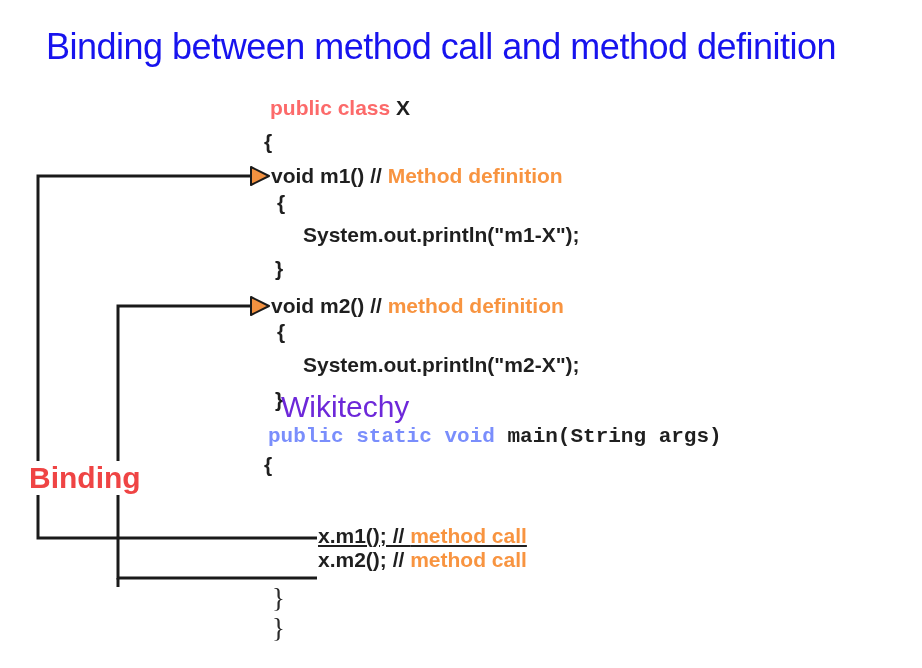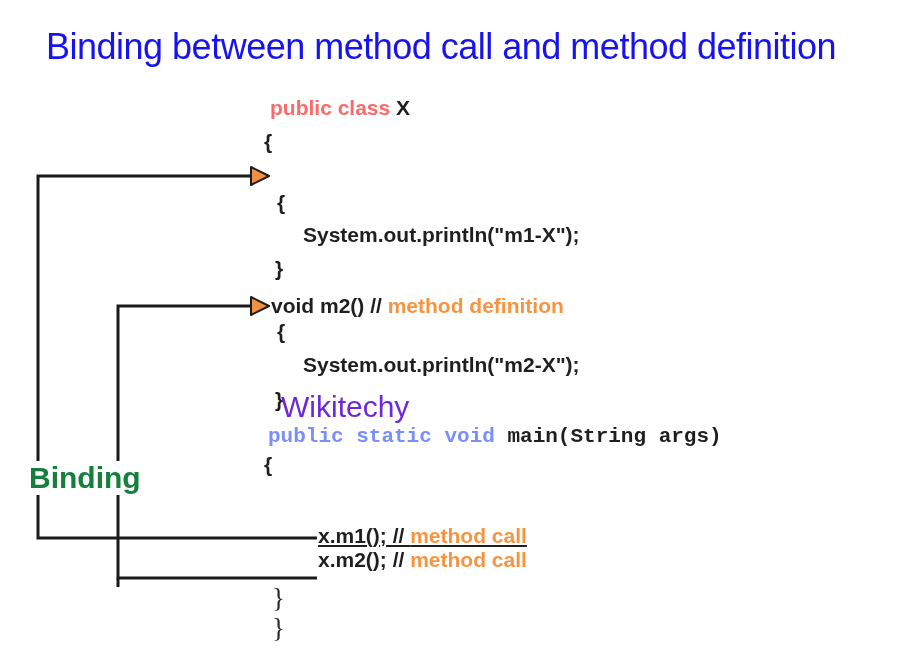--- a/index.html
+++ b/index.html
@@ -65,21 +65,21 @@
   .l15 { left: 318px; top: 546px; text-align: center; }
   .l16 { left: 272px; top: 583px; }
   .l17 { left: 272px; top: 613px; }
   .binding-label {
     position: absolute;
     left: 24px;
     top: 461px;
     font-size: 30px;
     line-height: 34px;
     font-weight: bold;
-    color: #15803d;
+    color: #ef4444;
     background: #ffffff;
     padding: 0 5px;
     z-index: 3;
     white-space: pre;
   }
   .watermark {
     position: absolute;
     left: 281px;
     top: 389px;
     font-size: 30px;
@@ -104,20 +104,21 @@
 
     <path d="M 317 578 H 118 V 306 H 251" fill="none" stroke="#1a1a1a" stroke-width="3"></path>
     <path d="M 118 578 V 587" fill="none" stroke="#1a1a1a" stroke-width="3"></path>
     <polygon points="251,297 269,306 251,315" fill="#f29140" stroke="#1a1a1a" stroke-width="2" stroke-linejoin="round"></polygon>
   </svg>
 
   <div class="code-line l1"><span class="kw-red">public class</span><span> X</span></div>
 
   <div class="code-line l2">{</div>
 
+  <div class="code-line l3"><span>void m1() // </span><span class="cm">Method definition</span></div>
 
   <div class="code-line l4">{</div>
 
   <div class="code-line l5">System.out.println("m1-X");</div>
 
   <div class="code-line l6">}</div>
 
   <div class="code-line l7"><span>void m2() // </span><span class="cm">method definition</span></div>
 
   <div class="code-line l8">{</div>

